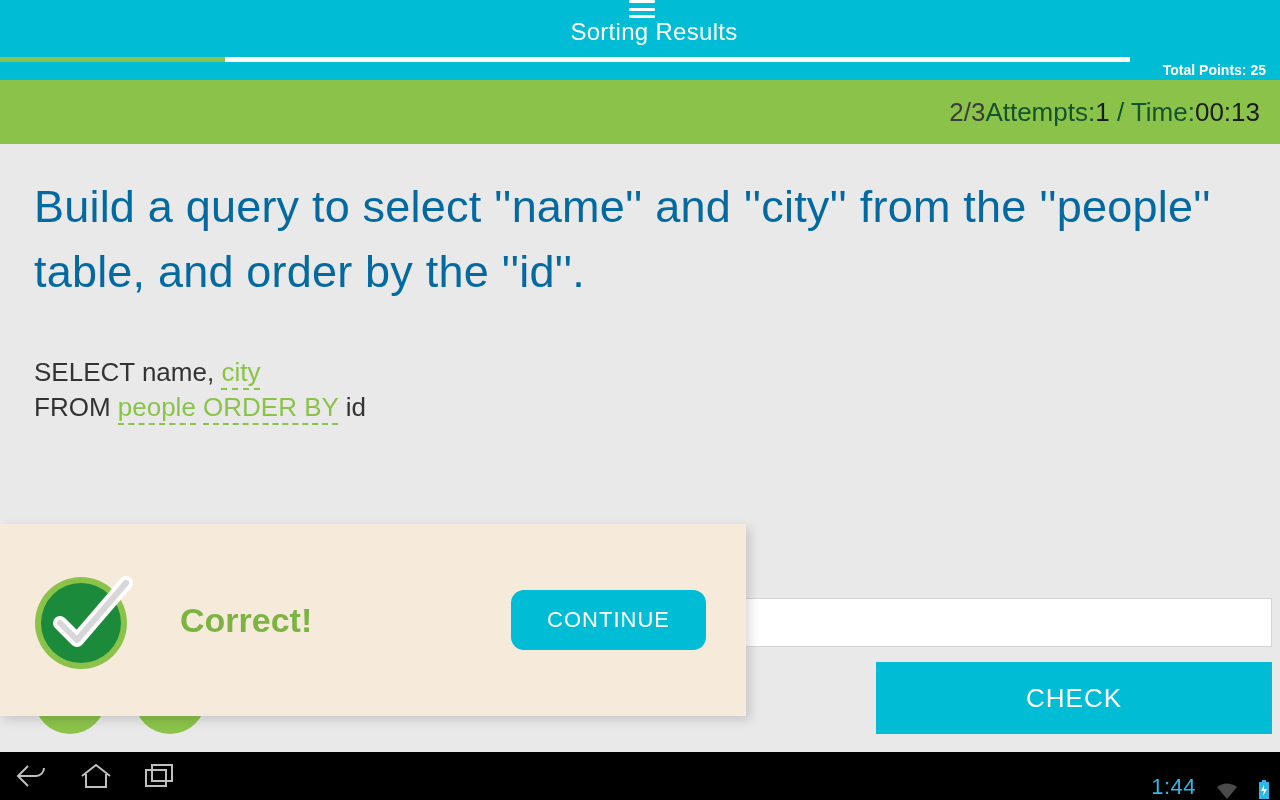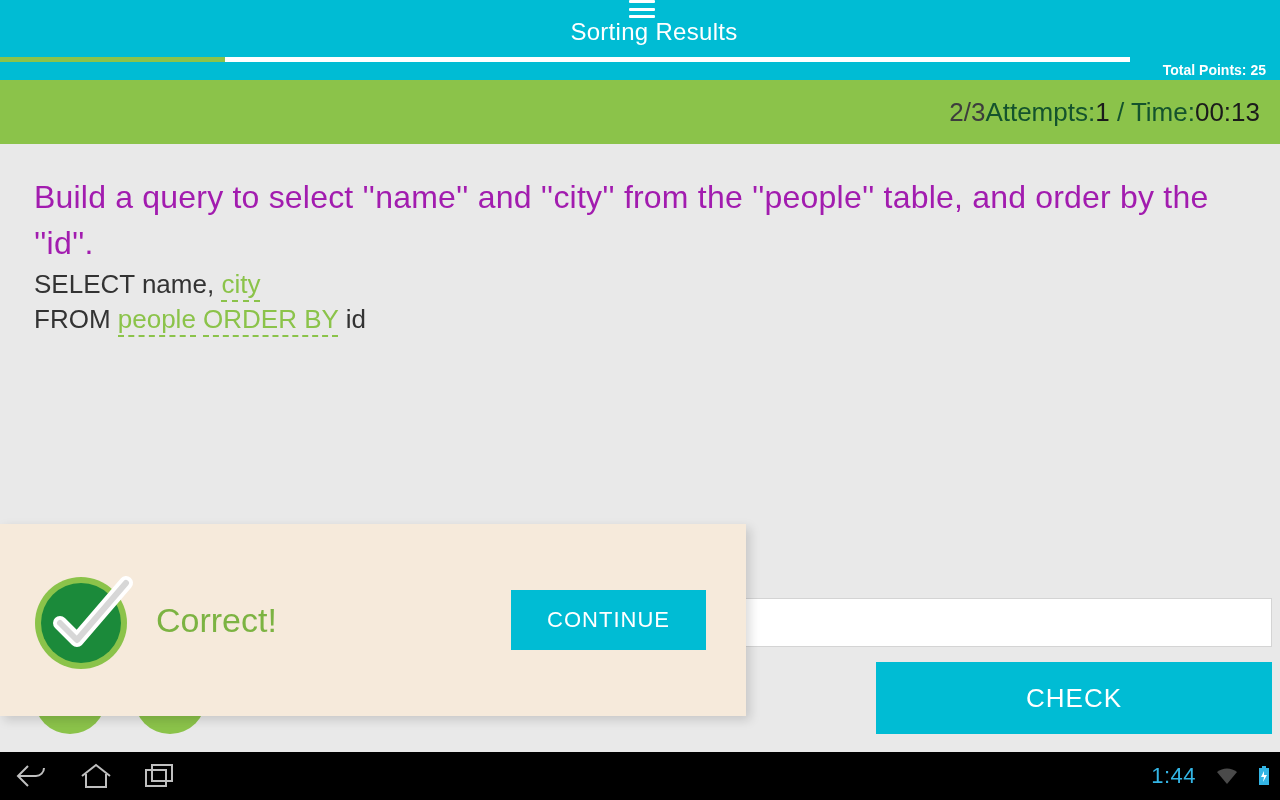--- a/index.html
+++ b/index.html
@@ -39,26 +39,26 @@
   }
   .status-bar .right { font-size: 26px; }
   .status-bar .right .label { color:#14532d; }
   .status-bar .right .val { color:#1b1b1b; }
 
   
   .work-area {
     flex: 1; background:#e9e9e9; position: relative; padding: 30px 34px 0;
   }
   .prompt {
-    font-size: 32px; line-height: 1.45; color:#a21caf; font-weight: 300; letter-spacing:.2px;
+    font-size: 45px; line-height: 1.45; color:#0369a1; font-weight: 300; letter-spacing:.2px;
     max-width: 1180px;
   }
 
   .query-block {
-    font-size: 26px; color:#333; font-weight:300; line-height: 1.35;
+    margin-top: 50px; font-size: 26px; color:#333; font-weight:300; line-height: 1.35;
   }
   .query-block .slot {
     color:#8bc34a; border-bottom: 2px dashed #8bc34a; padding-bottom:1px;
   }
 
   
   .options-bar {
     position:absolute; left:8px; right:8px; bottom:105px;
     background:#fff; border:1px solid #d4d4d4; height:49px;
     display:flex; align-items:center; gap: 34px; padding: 0 28px;
@@ -83,35 +83,35 @@
     font-size:26px; letter-spacing:1px; cursor:pointer; font-weight:400;
   }
 
   
   .popup {
     position:absolute; left:0; top:380px; width:746px; height:192px;
     background:#f6eadb; box-shadow: 4px 4px 10px rgba(0,0,0,.15);
     display:flex; align-items:center; padding: 0 40px 0 30px; z-index: 10;
   }
   .popup .badge { width:110px; height:110px; position:relative; }
-  .popup .msg { font-size:34px; color:#7cb342; margin-left:16px; font-weight:400; }
+  .popup .msg { font-size:34px; color:#7cb342; margin-left:40px; font-weight:700; }
   .popup .continue-btn {
     margin-left:auto; background:#00bcd4; color:#fff; height:60px;
     padding: 0 36px; display:flex; align-items:center; justify-content:center;
-    font-size:22px; letter-spacing:1px; cursor:pointer;
+    font-size:22px; letter-spacing:1px; cursor:pointer;border-radius:13px;
   }
 
   
   .navbar {
     height:48px; background:#000; display:flex; align-items:center;
     padding: 0 14px; color:#bfbfbf; position: relative;
   }
   .nav-icons { display:flex; gap:32px; align-items:center; }
   .nav-right {
-    position:absolute; right:10px; top:0; bottom:0; display:flex; align-items:center; gap:20px;
+    position:absolute; right:10px; top:0; bottom:0; display:flex; align-items:flex-end; gap:20px;
   }
   .clock { color:#33b5e5; font-size:22px; font-weight:300; letter-spacing:.5px; }
 </style>
 </head>
 <body>
 
 <div class="app-header">
   <div class="row1">
     <div class="hamburger">
       <span></span>

